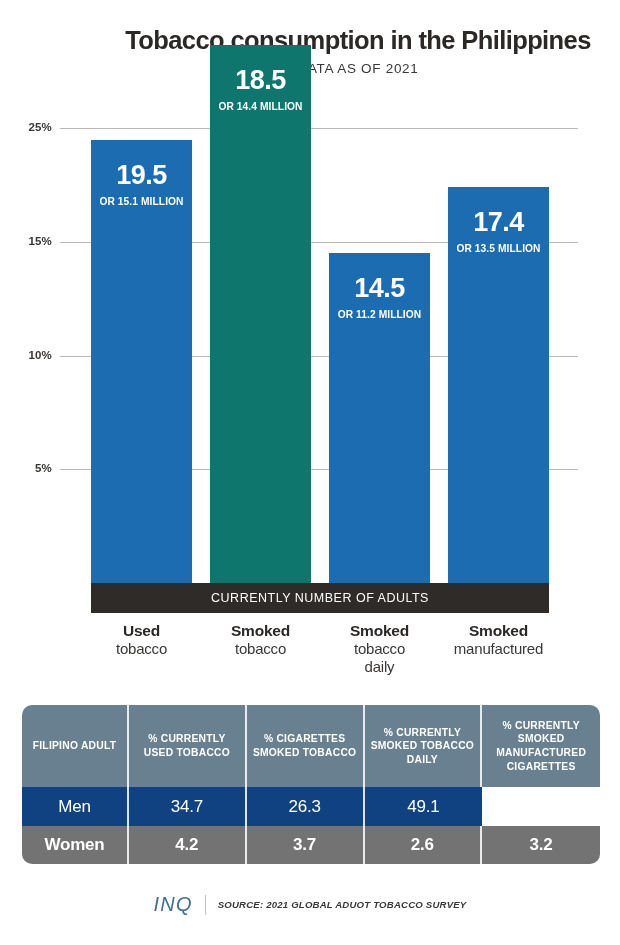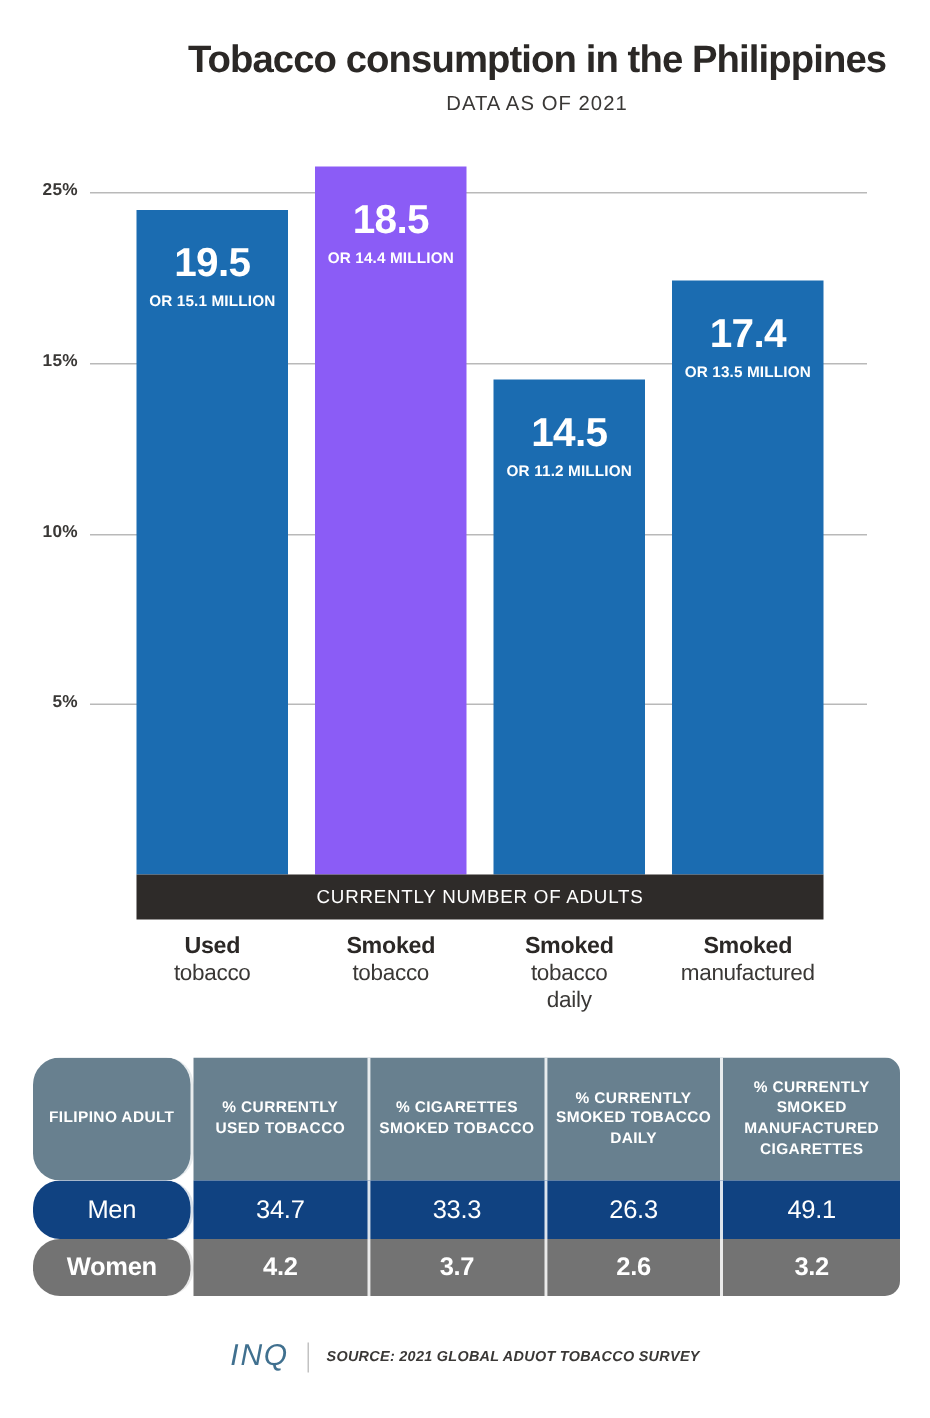--- a/index.html
+++ b/index.html
@@ -156,21 +156,21 @@
   .tcell {
     box-sizing: border-box;
     display: flex;
     align-items: center;
     justify-content: center;
     text-align: center;
     color: #ffffff;
     border-right: 2px solid rgba(255,255,255,0.85);
   }
   .tcell:last-child { border-right: none; }
-  .c0 { width: 107px; border-radius: 18px; }
+  .c0 { width: 107px; }
   .c1, .c2, .c3, .c4 { width: 117.75px; }
 
   #thead .tcell {
     background: #68808f;
     height: 82px;
     font-size: 10.3px;
     font-weight: bold;
     letter-spacing: 0.25px;
     line-height: 1.32;
     padding: 0 5px;
@@ -240,21 +240,21 @@
       <div class="ytick" style="top: 11.1923px;">25%</div>
       <div class="ytick" style="top: 124.894px;">15%</div>
       <div class="ytick" style="top: 238.596px;">10%</div>
       <div class="ytick" style="top: 352.298px;">5%</div>
     </div>
   <div id="bars">
       <div class="bar" style="height: 443.438px; left: 0px; background: rgb(27, 108, 177);">
         <div class="bar-value">19.5</div>
         <div class="bar-sub">OR 15.1 MILLION</div>
       </div>
-      <div class="bar" style="height: 472px; left: 119px; background: #8b5cf6;">
+      <div class="bar" style="height: 538px; left: 119px; background: #0f766e;">
         <div class="bar-value">18.5</div>
         <div class="bar-sub">OR 14.4 MILLION</div>
       </div>
       <div class="bar" style="height: 329.736px; left: 238px; background: rgb(27, 108, 177);">
         <div class="bar-value">14.5</div>
         <div class="bar-sub">OR 11.2 MILLION</div>
       </div>
       <div class="bar" style="height: 395.683px; left: 357px; background: rgb(27, 108, 177);">
         <div class="bar-value">17.4</div>
         <div class="bar-sub">OR 13.5 MILLION</div>
@@ -287,21 +287,20 @@
   <div class="trow" id="thead">
       <div class="tcell c0">FILIPINO ADULT</div>
       <div class="tcell c1">% CURRENTLY USED TOBACCO</div>
       <div class="tcell c2">% CIGARETTES SMOKED TOBACCO</div>
       <div class="tcell c3">% CURRENTLY SMOKED TOBACCO DAILY</div>
       <div class="tcell c4">% CURRENTLY SMOKED MANUFACTURED CIGARETTES</div>
     </div>
   <div class="trow" id="row-men">
       <div class="tcell c0 rowlabel">Men</div>
       <div class="tcell c1">34.7</div>
-      <div class="tcell c2">33.3</div>
       <div class="tcell c3">26.3</div>
       <div class="tcell c4">49.1</div>
     </div>
   <div class="trow" id="row-women">
       <div class="tcell c0 rowlabel">Women</div>
       <div class="tcell c1">4.2</div>
       <div class="tcell c2">3.7</div>
       <div class="tcell c3">2.6</div>
       <div class="tcell c4">3.2</div>
     </div>

